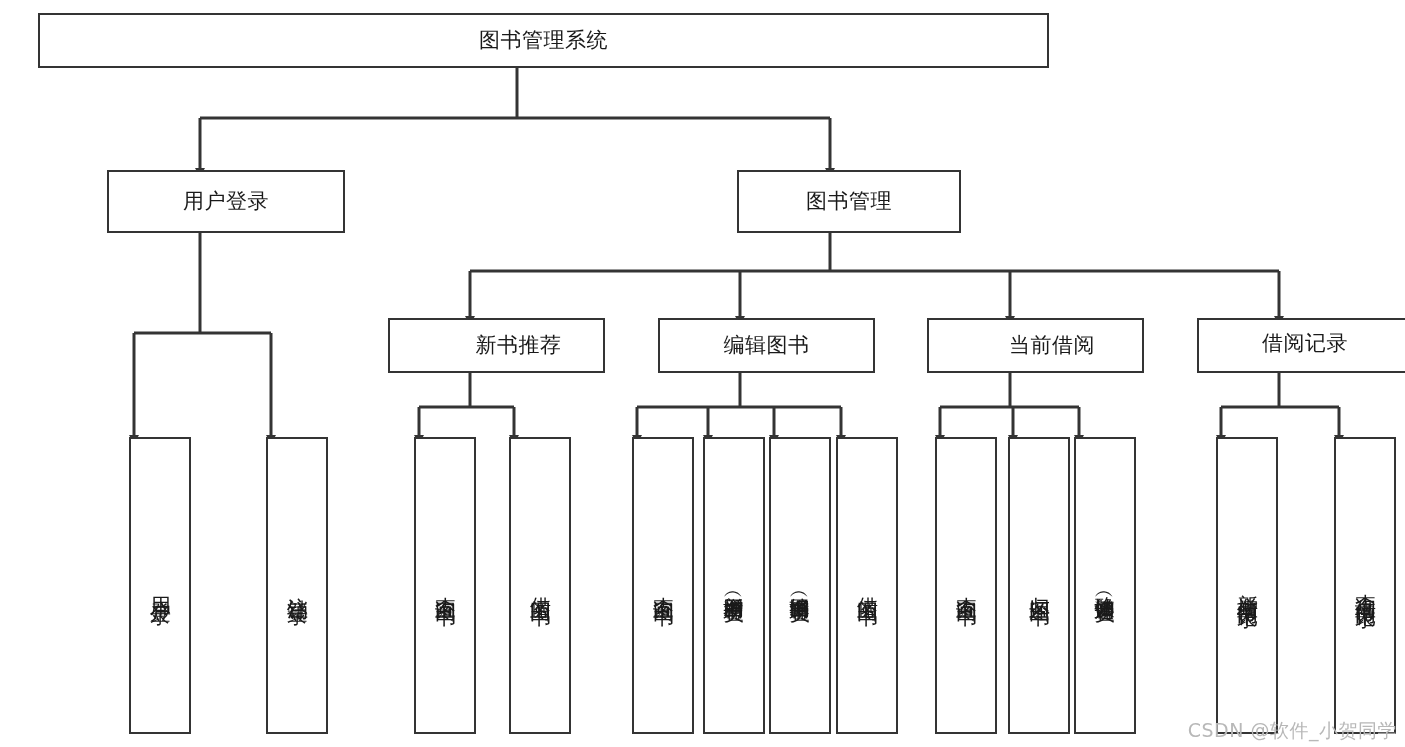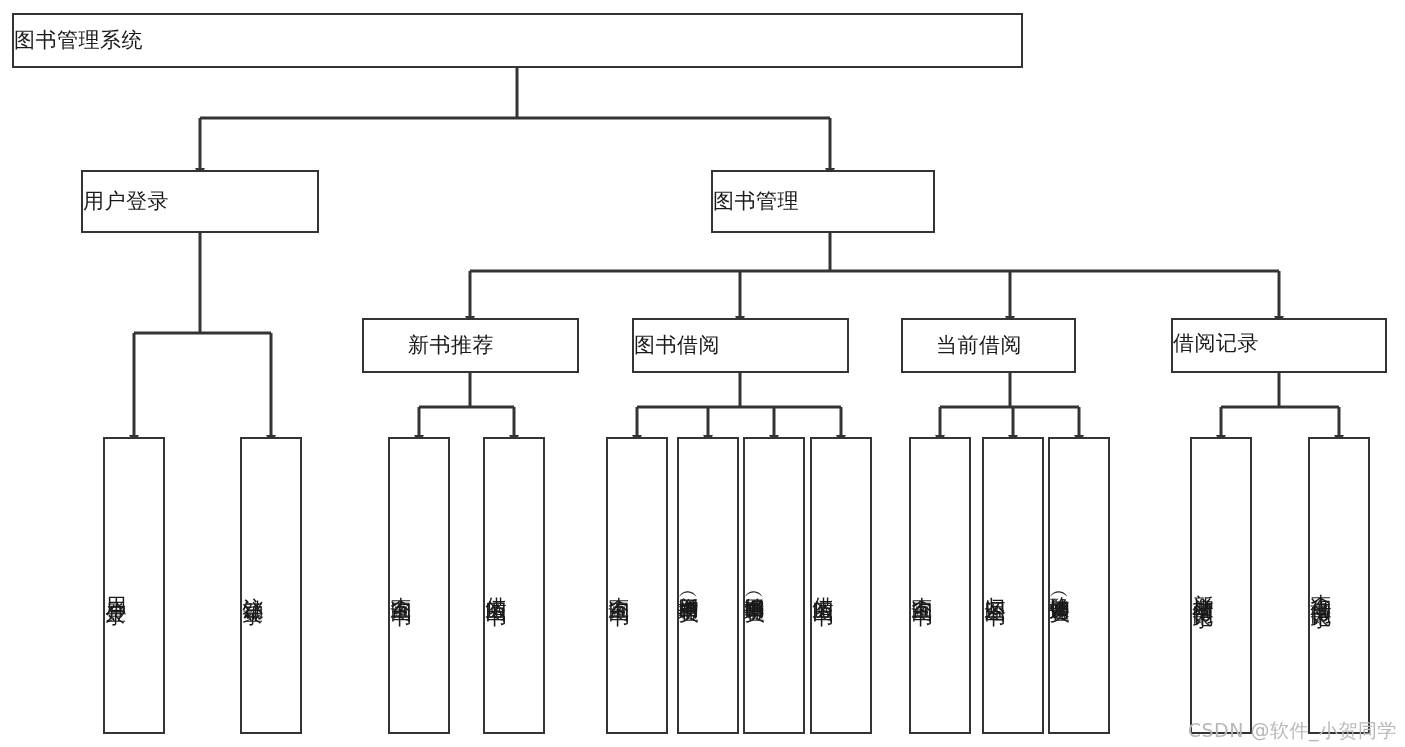--- a/index.html
+++ b/index.html
@@ -24,22 +24,23 @@
     width: 1405px;
     height: 747px;
   }
   .node {
     position: absolute;
     box-sizing: border-box;
     border: 2.5px solid #343434;
     background: #ffffff;
     display: flex;
     align-items: center;
-    justify-content: flex-start;
+    justify-content: center;
     z-index: 3;
+    margin-left: 26px;
   }
   .node-label {
     color: #1a1a1a;
     font-size: 21px;
     line-height: 1.18;
     letter-spacing: 0.5px;
     white-space: nowrap;
     text-align: center;
   }
   .node.vertical .node-label {
@@ -119,23 +120,23 @@
       <div class="node" style="left: 81px; top: 170px; width: 238px; height: 63px;">
         <span class="node-label">用户登录</span>
       </div>
       <div class="node" style="left: 711px; top: 170px; width: 224px; height: 63px;">
         <span class="node-label">图书管理</span>
       </div>
       <div class="node" style="left: 362px; top: 318px; width: 217px; height: 55px; padding-left: 44px;">
         <span class="node-label">新书推荐</span>
       </div>
       <div class="node" style="left: 632px; top: 318px; width: 217px; height: 55px;">
-        <span class="node-label">图书借阅</span>
+        <span class="node-label">编辑图书</span>
       </div>
-      <div class="node" style="left: 901px; top: 318px; width: 175px; height: 55px; padding-left: 33px;">
+      <div class="node" style="left: 901px; top: 318px; width: 217px; height: 55px; padding-left: 33px;">
         <span class="node-label">当前借阅</span>
       </div>
       <div class="node" style="left: 1171px; top: 318px; width: 216px; height: 55px; font-family: Liberation Mono, monospace;">
         <span class="node-label">借阅记录</span>
       </div>
       <div class="node vertical" style="left: 103px; top: 437px; width: 62px; height: 297px;">
         <span class="node-label">用户登录</span>
       </div>
       <div class="node vertical" style="left: 240px; top: 437px; width: 62px; height: 297px;">
         <span class="node-label">注销登录</span>

